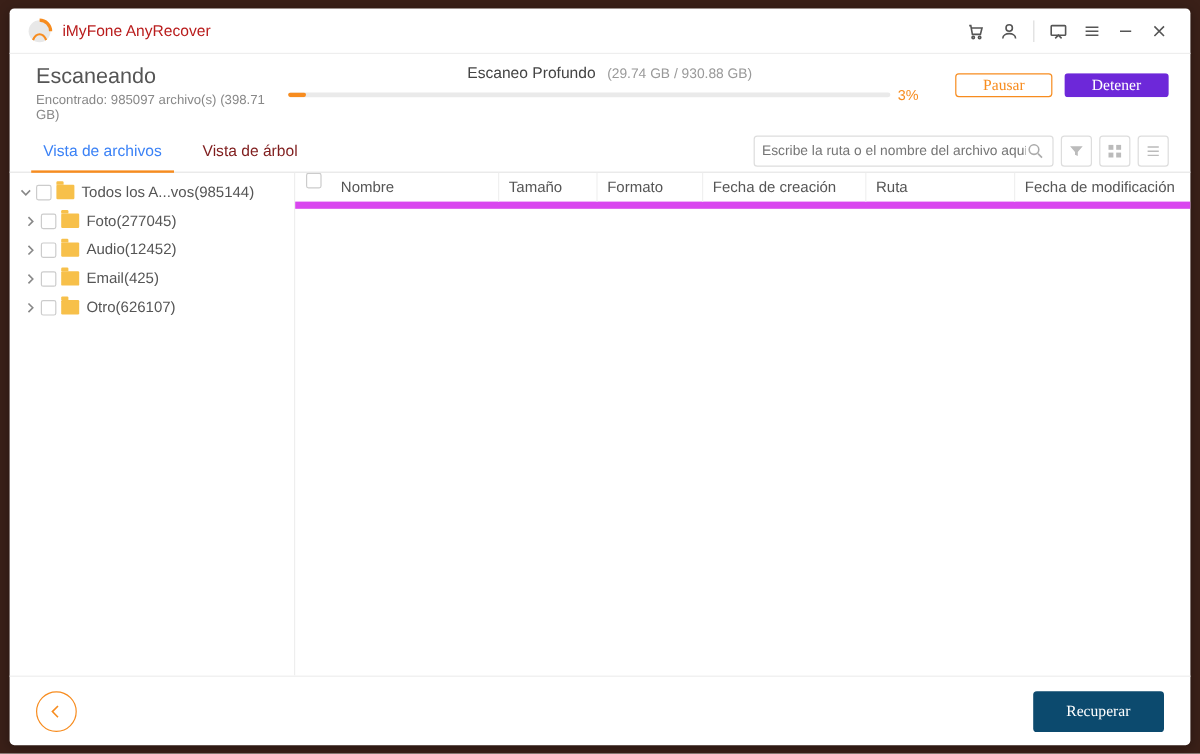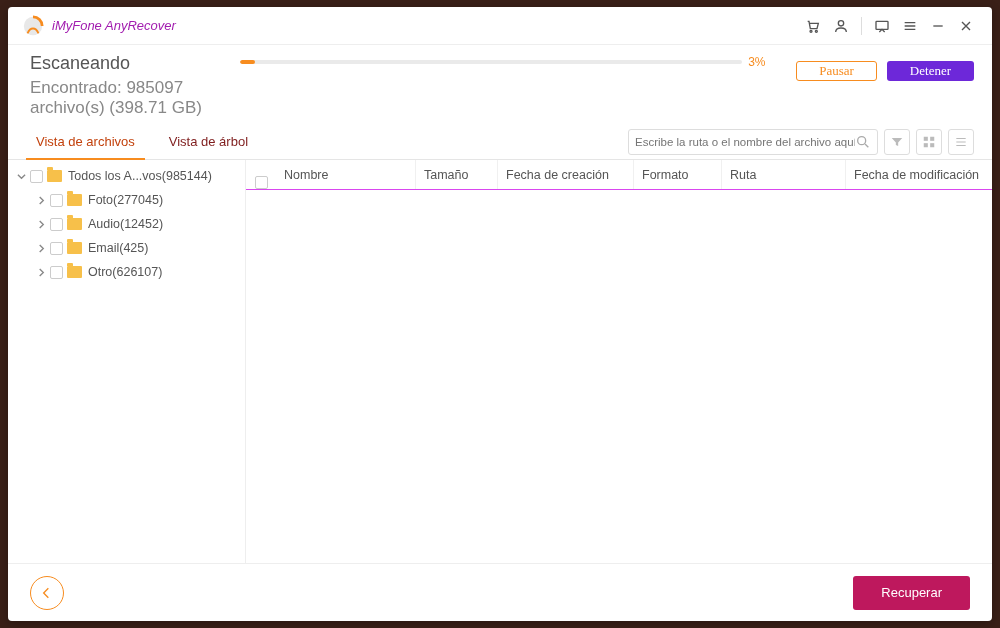--- a/index.html
+++ b/index.html
@@ -2,81 +2,81 @@
 <html><head>
 <meta charset="utf-8">
 <style>
   * { box-sizing: border-box; margin: 0; padding: 0; font-family: "Segoe UI", Arial, sans-serif; }
   body { background: #3a2018; display: flex; align-items: center; justify-content: center; width: 1000px; height: 628px; overflow: hidden; }
   .window { width: 984px; height: 614px; background: #fff; border-radius: 4px; display: flex; flex-direction: column; box-shadow: 0 2px 10px rgba(0,0,0,0.3); position: relative; }
   
   
   .titlebar { height: 38px; display: flex; align-items: center; padding: 0 12px 0 14px; border-bottom: 1px solid #eee; }
   .titlebar .logo { width: 22px; height: 22px; margin-right: 8px; }
-  .titlebar .title { font-size: 13px; color: #a21caf; flex: 0 0 auto; font-style: italic; }
+  .titlebar .title { font-size: 13px; color: #b91c1c; flex: 0 0 auto; }
   .titlebar .spacer { flex: 1; }
   .titlebar .winbtn { width: 28px; height: 28px; display: flex; align-items: center; justify-content: center; color: #555; cursor: pointer; }
   .titlebar .winbtn svg { width: 16px; height: 16px; }
   .titlebar .sep { width: 1px; height: 18px; background: #ddd; margin: 0 6px; }
 
   
   .statusrow { display: flex; align-items: flex-start; padding: 8px 18px 6px 22px; }
   .statusleft { width: 210px; }
   .statusleft .st1 { font-size: 18px; color: #555; margin-bottom: 4px; }
-  .statusleft .st2 { font-size: 17px; color: #888; }
+  .statusleft .st2 { font-size: 11px; color: #888; }
   .statuscenter { flex: 1; padding-top: 0; }
   .scanlabel { text-align: center; font-size: 13px; color: #444; margin-bottom: 4px; }
   .scanlabel .sub { color: #999; font-size: 11.5px; margin-left: 6px; }
   .progwrap { display: flex; align-items: center; gap: 6px; margin-top: 2px; }
   .progbar { flex: 1; height: 4px; background: #eaeaea; border-radius: 2px; position: relative; overflow: hidden; }
   .progfill { position: absolute; left: 0; top: 0; height: 100%; background: #f78c1f; border-radius: 2px; }
   .progpct { font-size: 12px; color: #f78c1f; min-width: 28px; }
   .statusright { display: flex; gap: 10px; padding-left: 20px; padding-top: 8px; }
   .btn { height: 20px; padding: 0 22px; font-size: 13px; border-radius: 3px; display: flex; align-items: center; justify-content: center; cursor: pointer; border: 1px solid transparent; font-family: Liberation Serif, serif; }
   .btn-outline { border-color: #f78c1f; color: #f78c1f; background: #fff; }
   .btn-solid { background: #6d28d9; color: #fff; }
 
   
   .tabrow { display: flex; align-items: center; border-bottom: 1px solid #e5e5e5; padding: 0 18px 0 18px; height: 36px; }
   .tab { font-size: 13px; color: #7f1d1d; padding: 0 10px; height: 100%; display: flex; align-items: center; cursor: pointer; margin-right: 14px; position: relative; }
-  .tab.active { color: #c2410c; text-align: right; }
+  .tab.active { color: #3b82f6; text-align: right; }
   .tab.active::after { content: ""; position: absolute; left: 0; right: 0; bottom: -1px; height: 2px; background: #f78c1f; }
   .tabspacer { flex: 1; }
   .searchbox { display: flex; align-items: center; border: 1px solid #ddd; border-radius: 3px; height: 26px; width: 250px; padding: 0 6px; }
   .searchbox input { border: none; outline: none; flex: 1; font-size: 11.5px; color: #555; background: transparent; }
   .searchbox .sicon { color: #aaa; width: 16px; height: 16px; }
   .tbtn { width: 26px; height: 26px; border: 1px solid #ddd; border-radius: 3px; margin-left: 6px; display: flex; align-items: center; justify-content: center; color: #bbb; cursor: pointer; }
   .tbtn svg { width: 14px; height: 14px; }
 
   
   .main { flex: 1; display: flex; overflow: hidden; }
   .sidebar { width: 238px; border-right: 1px solid #eee; overflow-y: auto; padding-top: 4px; }
   .node { display: flex; align-items: center; height: 24px; font-size: 12.5px; color: #555; cursor: pointer; }
   .node .arrow { width: 14px; height: 14px; display: flex; align-items: center; justify-content: center; color: #888; }
   .node .cb { width: 13px; height: 13px; border: 1px solid #ccc; border-radius: 2px; margin: 0 4px 0 2px; }
   .node .fld { width: 15px; height: 12px; background: #f7c04a; border-radius: 1px; margin-right: 6px; position: relative; }
   .node .fld::before { content: ""; position: absolute; top: -3px; left: 0; width: 6px; height: 3px; background: #f7c04a; border-radius: 1px 1px 0 0; }
   .node.root { padding-left: 6px; }
-  .node.child { padding-left: 26px; }
+  .node.child { padding-left: 10px; }
   .arrow svg { width: 9px; height: 9px; }
 
   .content { flex: 1; display: flex; flex-direction: column; }
-  .colheaders { display: flex; height: 30px; border-bottom: 1px solid #d946ef; align-items: flex-end; font-size: 12.5px; color: #555; }
+  .colheaders { display: flex; height: 30px; border-bottom: 6px solid #d946ef; align-items: flex-start; font-size: 12.5px; color: #555; }
   .colheaders .hcb { width: 30px; display: flex; justify-content: center; }
   .colheaders .hcb .cb { width: 13px; height: 13px; border: 1px solid #ccc; border-radius: 2px; }
   .col { padding: 0 8px; border-right: 1px solid #f0f0f0; height: 100%; display: flex; align-items: center; }
   .col:last-child { border-right: none; }
   .filearea { flex: 1; }
 
   
   .footer { height: 58px; border-top: 1px solid #eee; display: flex; align-items: center; padding: 0 22px; }
   .backbtn { width: 34px; height: 34px; border: 1px solid #f78c1f; border-radius: 50%; display: flex; align-items: center; justify-content: center; color: #f78c1f; cursor: pointer; }
   .backbtn svg { width: 16px; height: 16px; }
   .footer .spacer { flex: 1; }
-  .recoverbtn { height: 34px; padding: 16px 28px; background: #be185d; color: #fff; border-radius: 3px; font-size: 13px; display: flex; align-items: center; cursor: not-allowed; }
+  .recoverbtn { height: 34px; padding: 16px 28px; background: #0c4a6e; color: #fff; border-radius: 3px; font-size: 13px; display: flex; align-items: center; cursor: not-allowed; font-family: Liberation Serif, serif; }
 </style>
 </head>
 <body>
 
 <div class="window">
 
   <div class="titlebar">
     <span class="logo">
       <svg viewBox="0 0 24 24">
           <circle cx="12" cy="12" r="10" fill="#e8e8e8"></circle>
@@ -122,20 +122,24 @@
         </svg>
       </span>
   </div>
 
   <div class="statusrow">
     <div class="statusleft">
       <div class="st1">Escaneando</div>
       <div class="st2">Encontrado: 985097 archivo(s) (398.71 GB)</div>
     </div>
     <div class="statuscenter">
+      <div class="scanlabel">
+        <span>Escaneo Profundo</span>
+        <span class="sub">(29.74 GB / 930.88 GB)</span>
+      </div>
       <div class="progwrap">
         <div class="progbar">
           <div class="progfill" style="width:3%"></div>
         </div>
         <div class="progpct">3%</div>
       </div>
     </div>
     <div class="statusright">
       <div class="btn btn-outline">Pausar</div>
       <div class="btn btn-solid">Detener</div>
@@ -227,22 +231,22 @@
       </div>
     </div>
 
     <div class="content">
       <div class="colheaders">
         <div class="hcb">
             <div class="cb"></div>
           </div>
         <div class="col" style="width:140px">Nombre</div>
         <div class="col" style="width:82px">Tamaño</div>
+        <div class="col" style="width:88px">Formato</div>
         <div class="col" style="width:136px">Fecha de creación</div>
-        <div class="col" style="width:88px">Formato</div>
         <div class="col" style="flex:1">Ruta</div>
         <div class="col" style="width:146px">Fecha de modificación</div>
       </div>
       <div class="filearea"></div>
     </div>
   </div>
 
   <div class="footer">
     <div class="backbtn">
       <svg viewBox="0 0 24 24" fill="none" stroke="currentColor" stroke-width="2">

